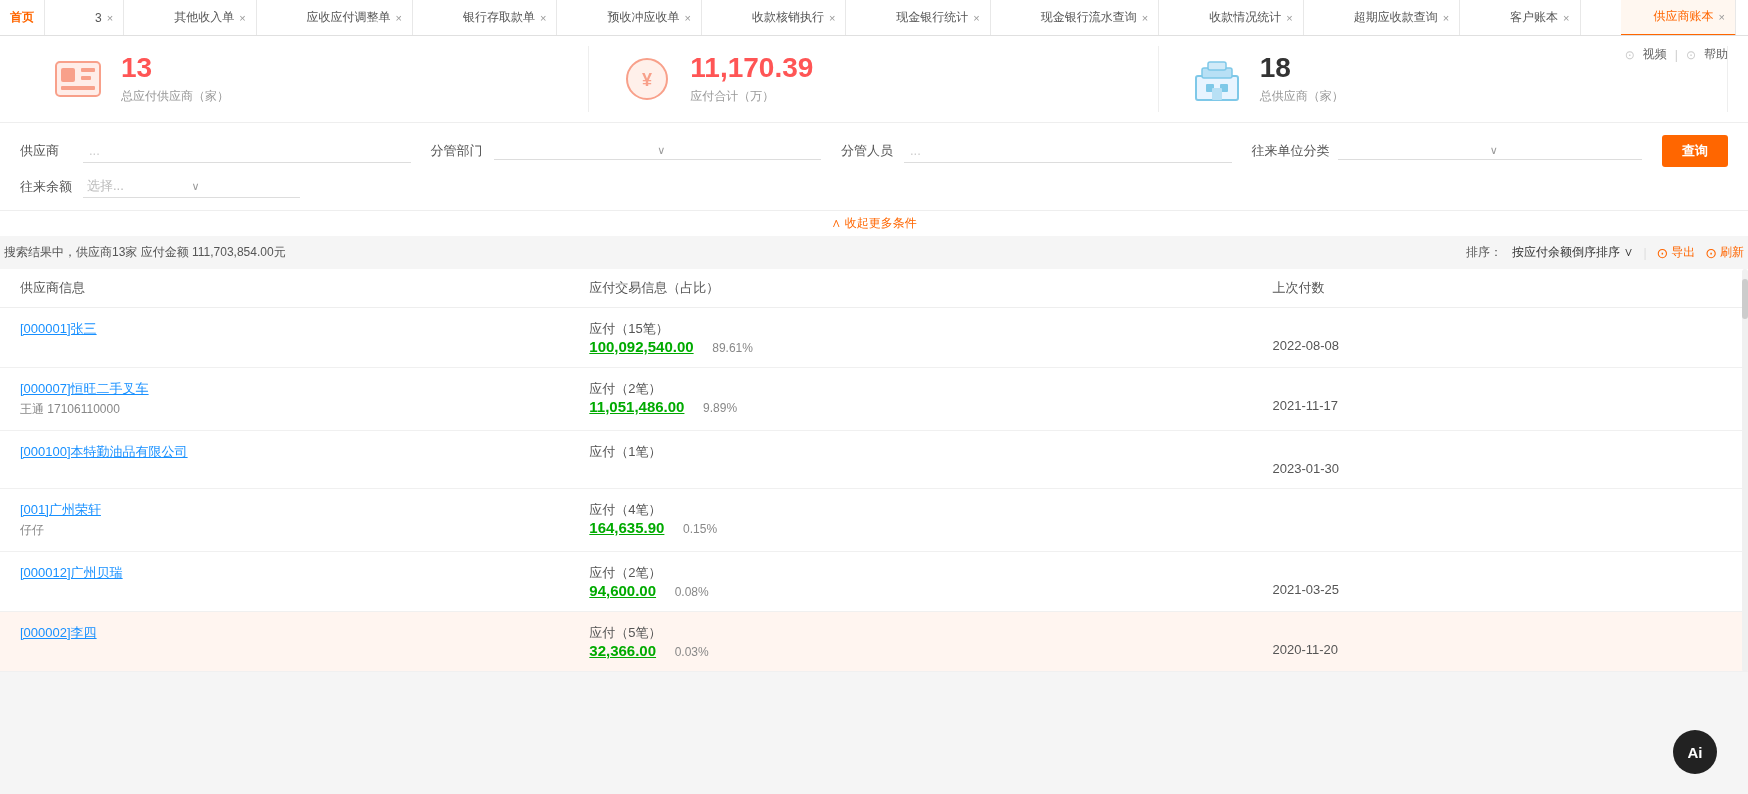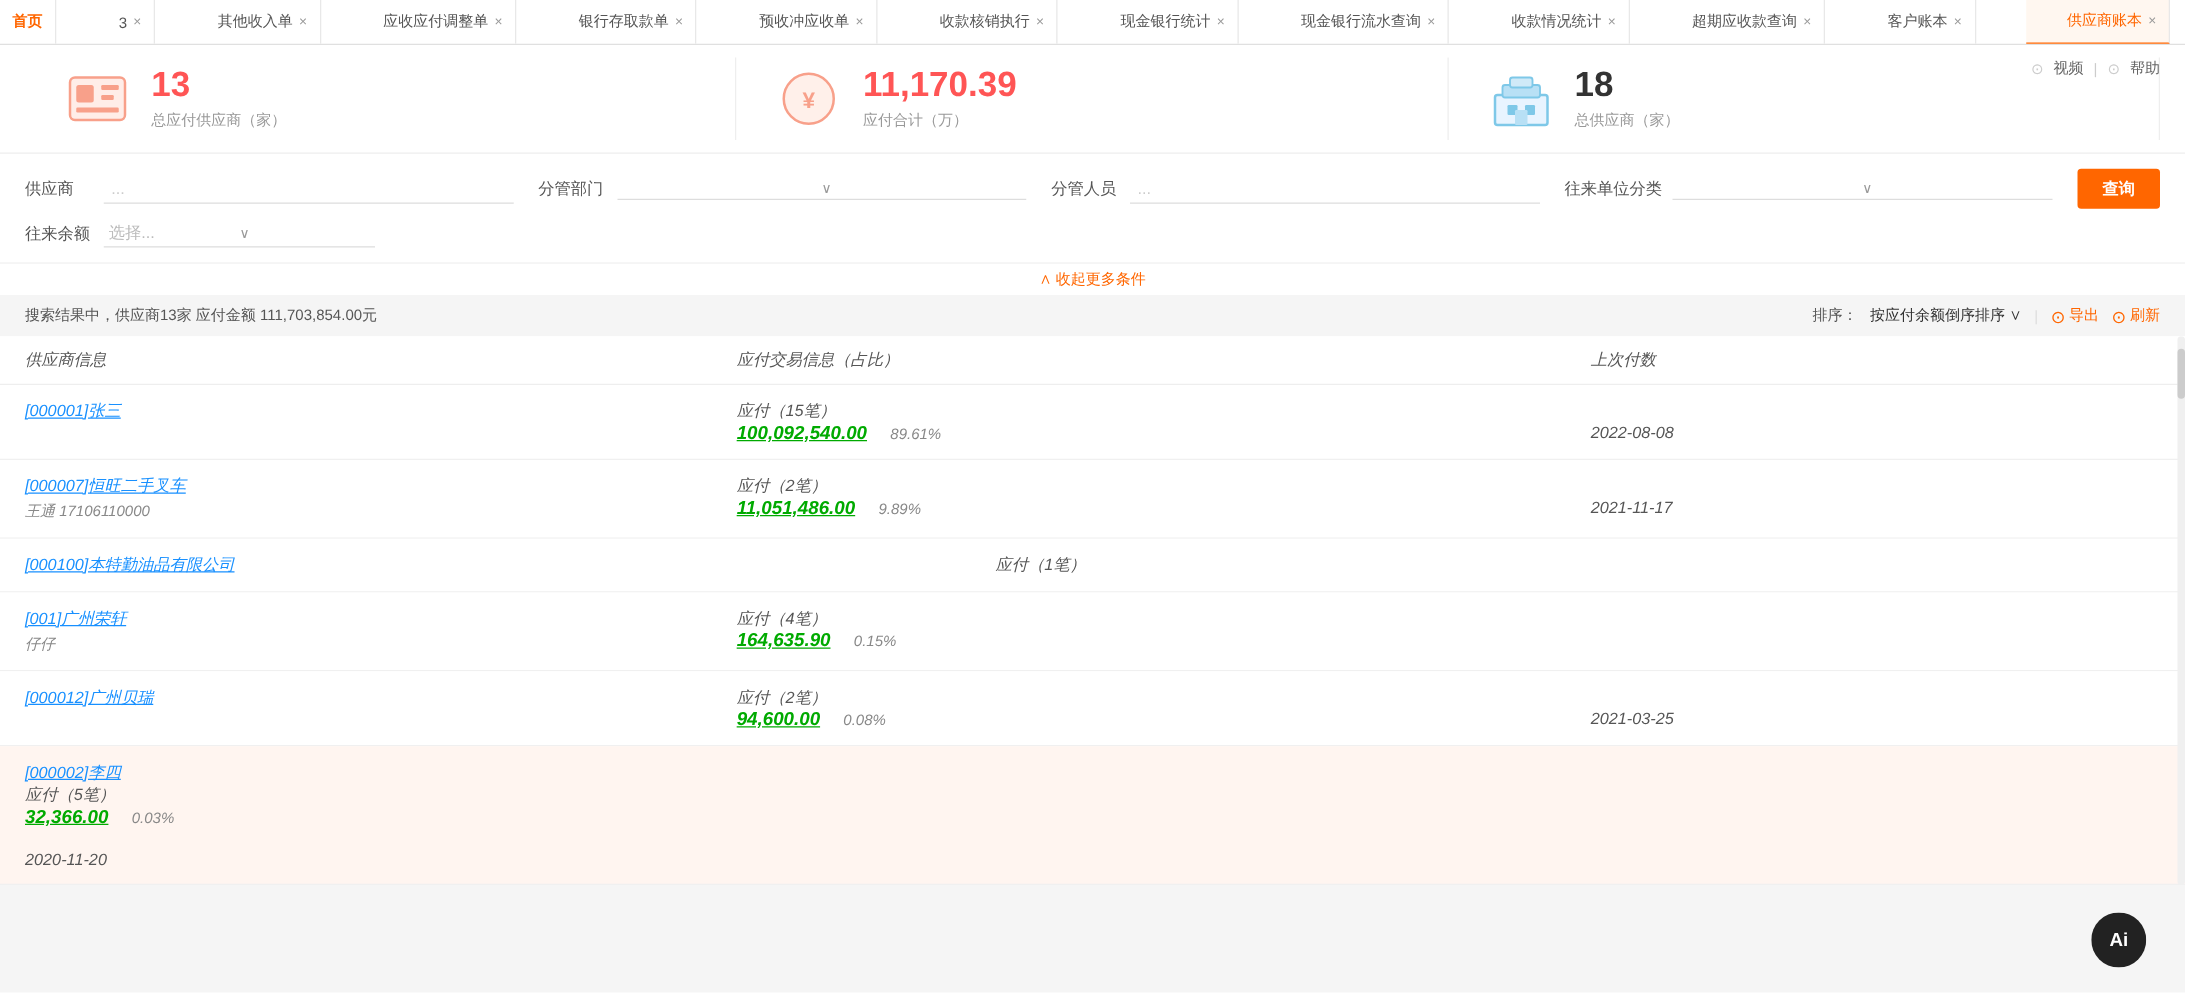--- a/index.html
+++ b/index.html
@@ -159,21 +159,21 @@
       color: #f60;
       font-size: 12px;
       cursor: pointer;
       background: #fff;
     }
     .collapse-bar span { color: #f60; cursor: pointer; }
 
     
     .result-bar {
       background: #f5f5f5;
-      padding: 8px 20px;
+      padding: 8px 4px;
       display: flex;
       align-items: center;
       justify-content: space-between;
       font-size: 12px;
       color: #555;
     }
     .result-bar .right-actions {
       display: flex;
       align-items: center;
       gap: 10px;
@@ -186,21 +186,20 @@
       gap: 3px;
       cursor: pointer;
       color: #f60;
       font-size: 12px;
     }
 
     
     .data-table {
       background: #fff;
       margin: 0;
-      font-style: italic;
     }
     .table-header {
       display: flex;
       padding: 10px 20px;
       border-bottom: 1px solid #eee;
       background: #fff;
       font-size: 13px;
       color: #555;
       font-weight: 500;
     }
@@ -208,21 +207,21 @@
     .col-transaction { flex: 3; }
     .col-last-payment { flex: 2; }
 
     .table-row {
       display: flex;
       padding: 12px 20px;
       border-bottom: 1px solid #f0f0f0;
       align-items: flex-start;
       background: #fff;
     }
-    .table-row.highlighted { background: #fff5f0; flex-direction: column; }
+    .table-row.highlighted { background: #fff5f0; }
     .table-row .supplier-link {
       color: #1890ff;
       text-decoration: underline;
       cursor: pointer;
       font-size: 13px;
     }
     .table-row .sub-info {
       font-size: 12px;
       color: #888;
       margin-top: 3px;
@@ -478,20 +477,21 @@
       <div class="table-row">
       <div class="col-supplier-info">
         <div>
           <span class="supplier-link">[000100]本特勤油品有限公司</span>
         </div>
 
       </div>
       <div class="col-transaction transaction-info">
         <div class="transaction-label">应付（1笔）</div>
       </div>
+      <div class="col-last-payment last-payment">2023-01-30</div>
     </div>
       <div class="table-row">
       <div class="col-supplier-info">
         <div>
           <span class="supplier-link">[001]广州荣轩</span>
         </div>
         <div class="sub-info">仔仔</div>
       </div>
       <div class="col-transaction transaction-info">
         <div class="transaction-label">应付（4笔）</div>

